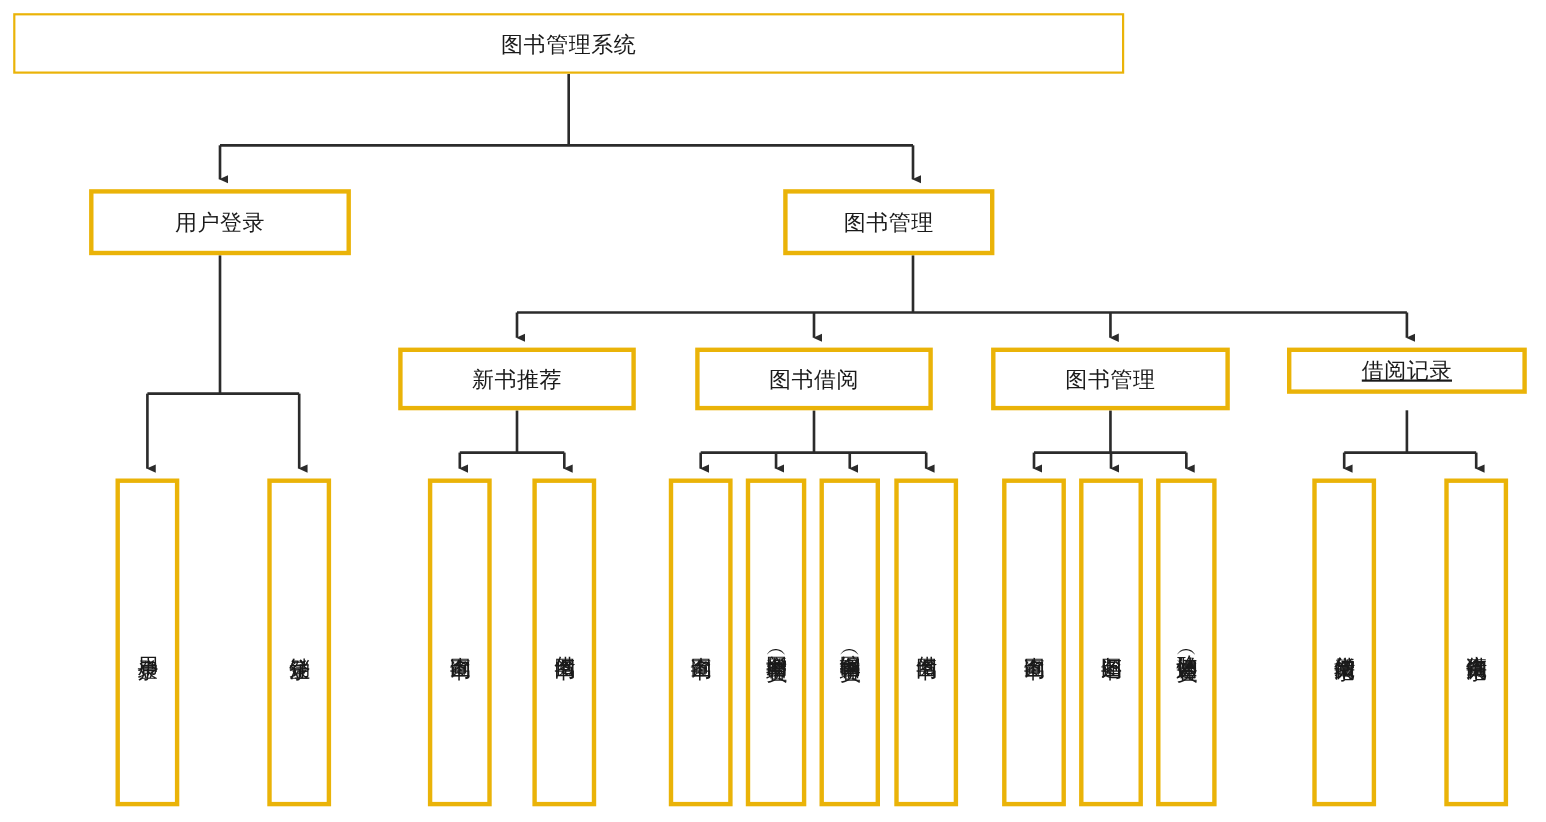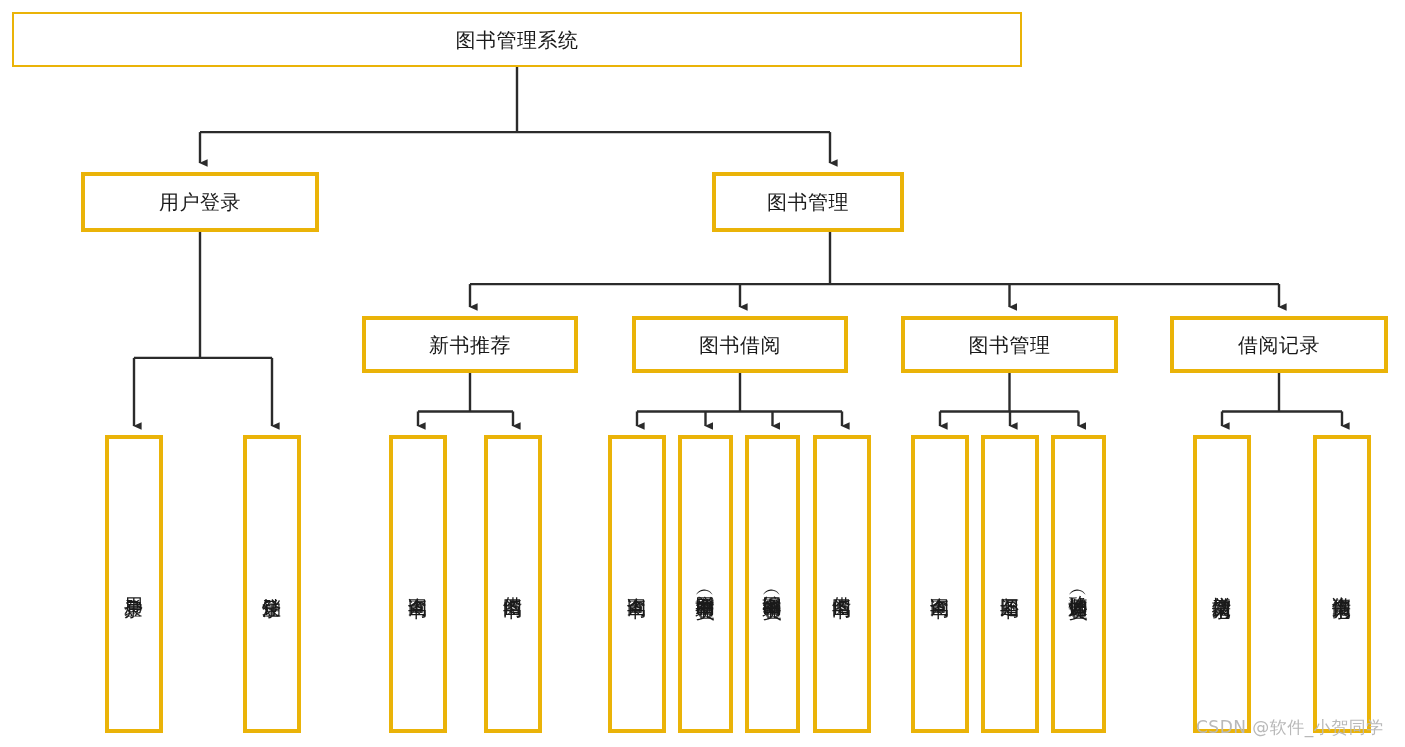--- a/index.html
+++ b/index.html
@@ -120,21 +120,21 @@
       </div>
       <div class="node" style="left: 362px; top: 316px; width: 216px; height: 57px; align-items: center;">
         <span class="label-h">新书推荐</span>
       </div>
       <div class="node" style="left: 632px; top: 316px; width: 216px; height: 57px;">
         <span class="label-h">图书借阅</span>
       </div>
       <div class="node" style="left: 901px; top: 316px; width: 217px; height: 57px;">
         <span class="label-h">图书管理</span>
       </div>
-      <div class="node" style="left: 1170px; top: 316px; width: 218px; height: 57px;">
+      <div class="node" style="left: 1170px; top: 316px; width: 218px; height: 42px; text-decoration: underline;">
         <span class="label-h">借阅记录</span>
       </div>
       <div class="node leaf" style="left: 105px; top: 435px; width: 58px; height: 298px;">
         <span class="label-v">用户登录</span>
       </div>
       <div class="node leaf" style="left: 243px; top: 435px; width: 58px; height: 298px;">
         <span class="label-v">注销登录</span>
       </div>
       <div class="node leaf" style="left: 389px; top: 435px; width: 58px; height: 298px;">
         <span class="label-v">查询图书</span>
@@ -164,15 +164,14 @@
         <span class="label-v">确认归还（管理员）</span>
       </div>
       <div class="node leaf" style="left: 1193px; top: 435px; width: 58px; height: 298px;">
         <span class="label-v">新增借阅记录</span>
       </div>
       <div class="node leaf" style="left: 1313px; top: 435px; width: 58px; height: 298px;">
         <span class="label-v">查询借阅记录</span>
       </div>
     </div>
 
-  <div class="watermark" style="left: 1196px; top: 716px;">CSDN @软件_小贺同学</div>
 
 </div>
 
 </body></html>

